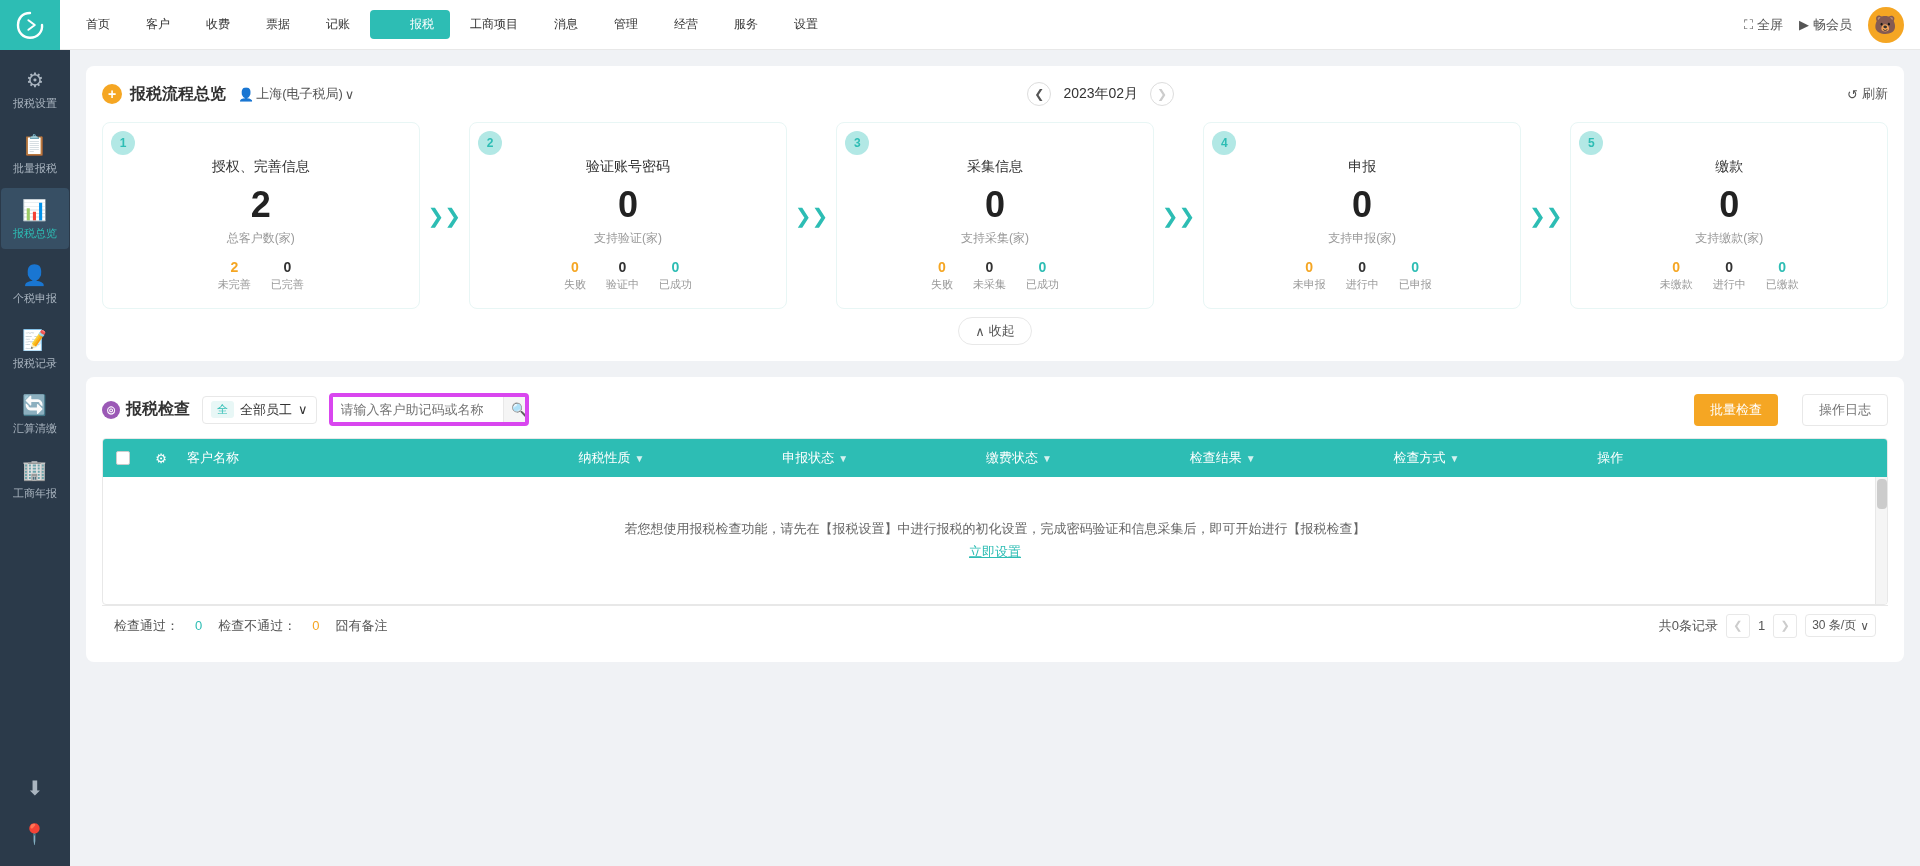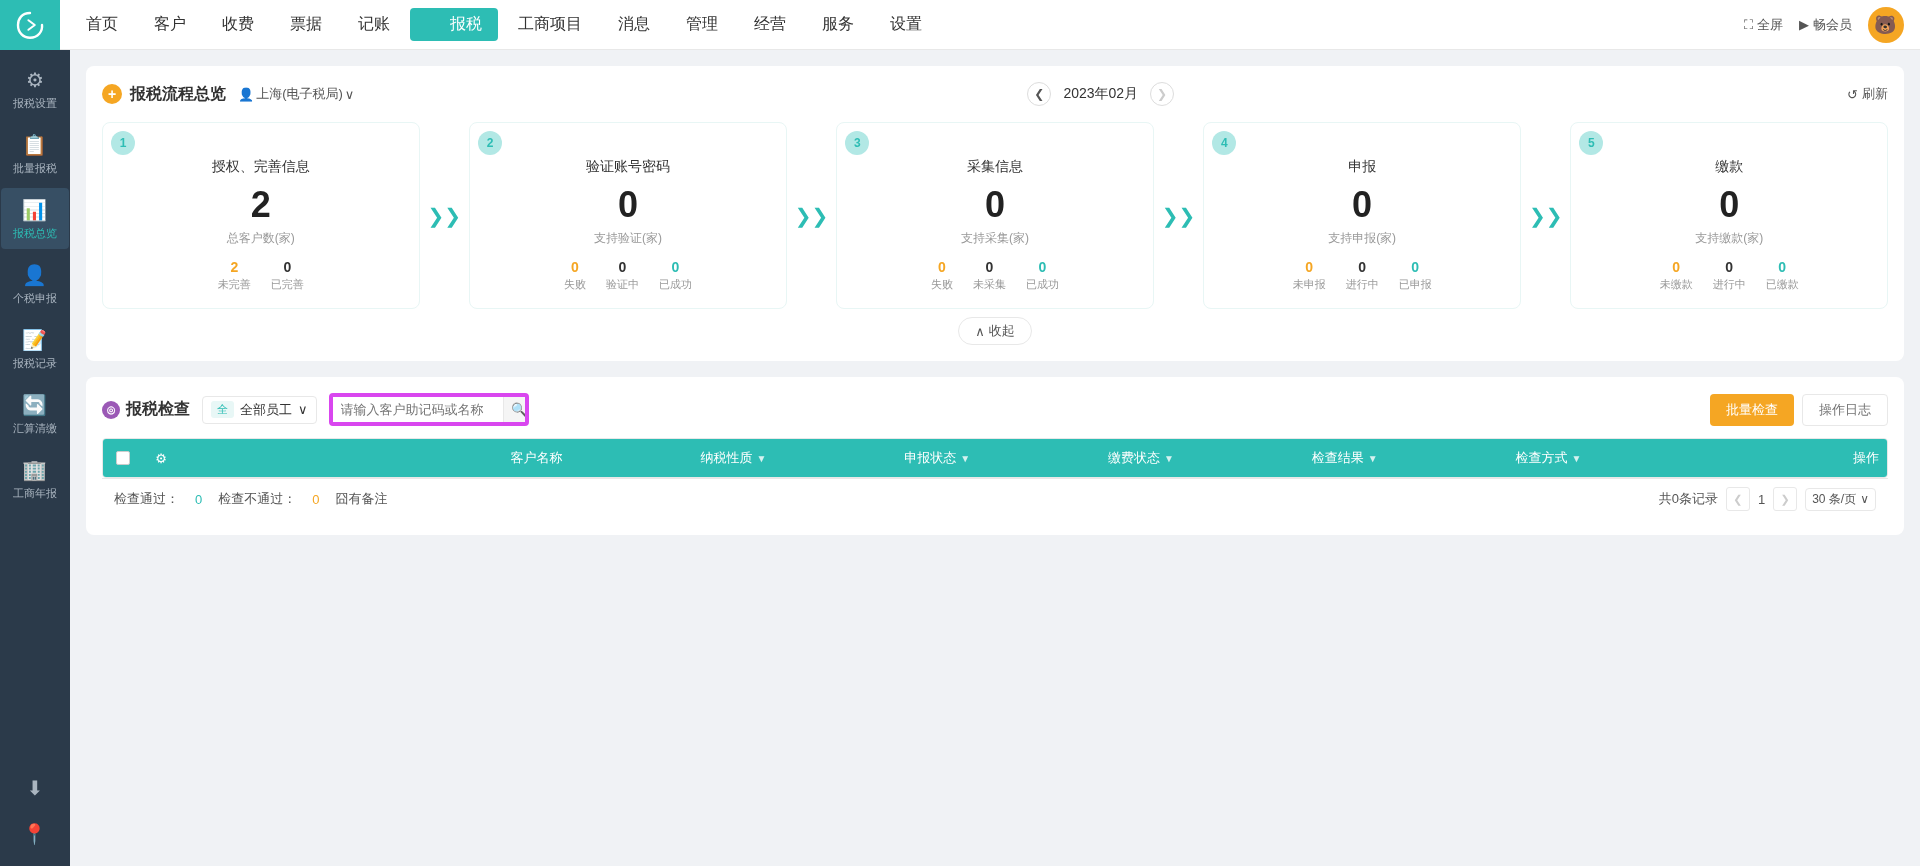--- a/index.html
+++ b/index.html
@@ -31,21 +31,21 @@
     .top-nav-items {
       display: flex;
       align-items: center;
       gap: 4px;
       flex: 1;
     }
     .nav-item {
       padding: 6px 16px;
       cursor: pointer;
       color: #333;
-      font-size: 16px;
+      font-size: 12px;
       border-radius: 4px;
       white-space: nowrap;
       font-family: Liberation Mono, monospace;
     }
     .nav-item.active {
       background: #2dbdb4;
       color: #fff;
       border-radius: 4px;
       padding-left: 40px;
     }
@@ -345,21 +345,21 @@
     .search-input-wrap .search-btn {
       padding: 5px 8px;
       background: #f5f5f5;
       cursor: pointer;
       color: #555;
       border-left: 1px solid #e8e8e8;
     }
     .check-right {
       margin-left: auto;
       display: flex;
-      gap: 8px;
+      gap: 24px;
     }
     .btn-orange {
       background: #f5a623;
       color: #fff;
       border: none;
       border-radius: 4px;
       padding: 6px 16px;
       cursor: pointer;
       font-size: 13px;
     }
@@ -399,21 +399,21 @@
       display: flex;
       align-items: center;
       justify-content: center;
     }
     .table-header .th {
       flex: 1;
       padding: 10px 8px;
       text-align: center;
       display: flex;
       align-items: center;
-      justify-content: flex-end;
+      justify-content: flex-start;
       gap: 4px;
     }
     .table-header .th.name { flex: 2; }
     .table-header .th.ops { flex: 1.5; }
     .filter-icon { font-size: 10px; color: rgba(255,255,255,0.8); }
     .table-body {
       min-height: 120px;
       display: flex;
       align-items: center;
       justify-content: center;
@@ -769,20 +769,29 @@
             <span class="filter-icon">▼</span>
           </div>
           <div class="th">
             <span>检查方式</span>
             <span class="filter-icon">▼</span>
           </div>
           <div class="th ops">
             <span>操作</span>
           </div>
         </div>
+        <div class="table-body">
+          <div>
+            <span>若您想使用报税检查功能，请先在【报税设置】中进行报税的初化设置，完成密码验证和信息采集后，即可开始进行【报税检查】</span><br>
+            <span class="setup-link">立即设置</span>
+          </div>
+          <div class="table-body-scroll">
+            <div class="scroll-thumb"></div>
+          </div>
+        </div>
       </div>
 
       <div class="table-footer">
         <span>检查通过：</span>
         <span class="stat-link">0</span>
         <span>检查不通过：</span>
         <span class="stat-link orange">0</span>
         <span>囧有备注</span>
         <div class="table-footer-right">
           <span>共0条记录</span>

